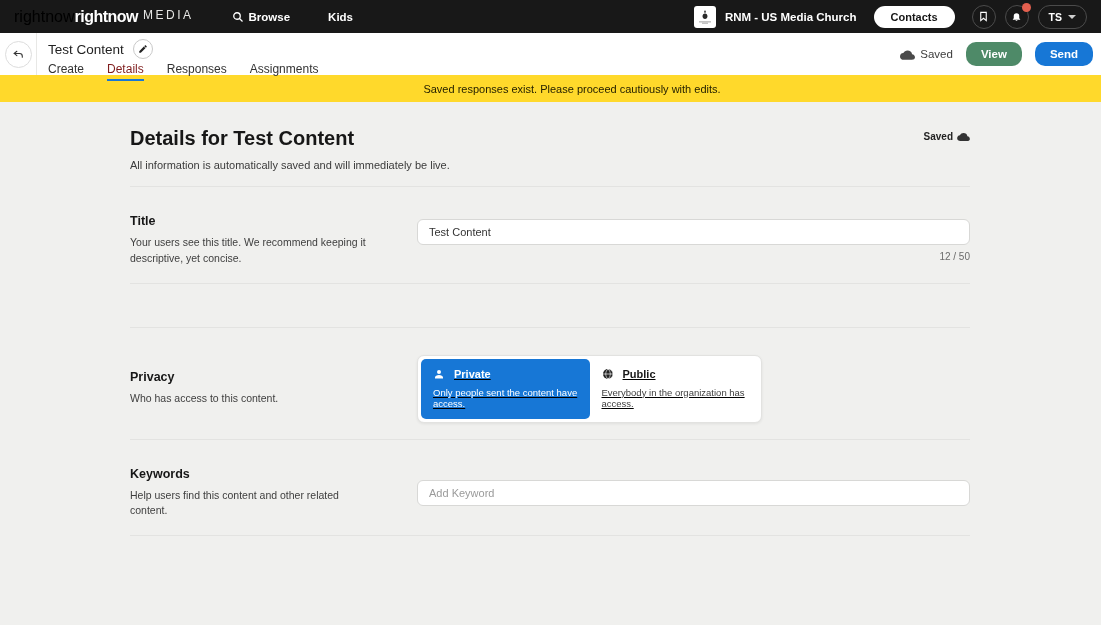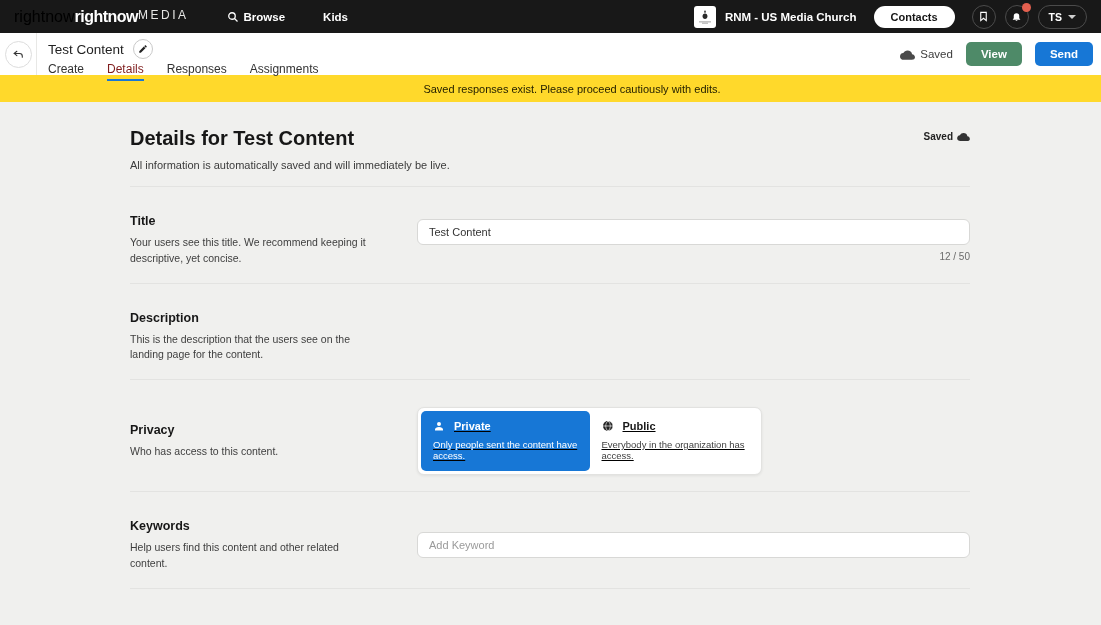--- a/index.html
+++ b/index.html
@@ -3,21 +3,21 @@
 <meta charset="utf-8">
 <style>
   * { box-sizing: border-box; margin: 0; padding: 0; }
   html, body { width: 1101px; height: 625px; overflow: hidden; }
   body { font-family: "Liberation Sans", sans-serif; background: #f0f0ee; }
 
   
   .navbar { height: 33px; background: #181818; display: flex; align-items: center; padding: 0 14px; }
   .logo { display: flex; align-items: flex-start; cursor: pointer; }
   .logo-primary { color: #fff; font-weight: 800; font-size: 16px; letter-spacing: -0.5px; }
-  .logo-secondary { color: #e6e6e4; font-size: 12px; letter-spacing: 2.5px; font-weight: 400; }
+  .logo-secondary { color: #e6e6e4; font-size: 12px; letter-spacing: 2.5px; margin-left: 5px; font-weight: 400; }
   .nav-item { display: flex; align-items: center; gap: 5px; color: #fff; font-size: 11.5px; font-weight: 700; margin-left: 38px; cursor: pointer; }
   .nav-right { margin-left: auto; display: flex; align-items: center; gap: 9px; }
   .org-logo { width: 22px; height: 22px; background: #fff; border-radius: 3px; display: flex; flex-direction: column; align-items: center; justify-content: center; }
   .org-logo svg { display: block; }
   .org-name { color: #fff; font-size: 11.5px; font-weight: 700; margin-right: 8px; }
   .contacts-btn { background: #fff; color: #151515; font-size: 11px; font-weight: 700; border: none; border-radius: 12px; padding: 5px 17px; cursor: pointer; margin-right: 8px; }
   .icon-circle { width: 24px; height: 24px; border: 1.5px solid #4b4b4b; border-radius: 50%; display: flex; align-items: center; justify-content: center; position: relative; cursor: pointer; }
   .notif-dot { position: absolute; top: -3px; right: -3px; width: 9px; height: 9px; border-radius: 50%; background: #e4604f; }
   .user-pill { height: 24px; border: 1.5px solid #4b4b4b; border-radius: 13px; display: flex; align-items: center; gap: 6px; padding: 0 10px; cursor: pointer; }
   .user-initials { color: #fff; font-size: 10.5px; font-weight: 700; }
@@ -29,21 +29,21 @@
   .back-btn { width: 27px; height: 27px; border: 1px solid #ddd; border-radius: 50%; background: #fff; display: flex; align-items: center; justify-content: center; cursor: pointer; }
   .header-left { padding-left: 11px; padding-top: 6px; display: flex; flex-direction: column; }
   .title-row { display: flex; align-items: center; gap: 9px; }
   .content-title { font-size: 13.5px; color: #222; }
   .edit-circle { width: 20px; height: 20px; border: 1px solid #c9c9c9; border-radius: 50%; display: flex; align-items: center; justify-content: center; cursor: pointer; background: #fff; }
   .tabs { display: flex; gap: 23px; margin-top: 3px; }
   .tab { font-size: 12px; color: #333; padding-bottom: 3px; border-bottom: 2px solid transparent; cursor: pointer; text-decoration: none; }
   .tab.active { color: #7f1d1d; border-bottom-color: #1777d6; }
   .header-right { margin-left: auto; display: flex; align-items: center; gap: 13px; padding-right: 8px; }
   .saved-indicator { display: flex; align-items: center; gap: 5px; color: #3d3d3d; font-size: 11.5px; }
-  .pill-btn { border: none; border-radius: 5px; color: #fff; font-size: 11.5px; font-weight: 700; padding: 6px 15px; cursor: pointer; }
+  .pill-btn { border: none; border-radius: 10px; color: #fff; font-size: 11.5px; font-weight: 700; padding: 6px 15px; cursor: pointer; }
   .btn-view { background: #4e8a68; }
   .btn-send { background: #1777d6; }
 
   
   .banner { height: 27px; background: #ffd92b; display: flex; align-items: center; justify-content: center; font-size: 11px; color: #262200; padding-left: 43px; }
 
   
   .content { height: 510px; overflow: hidden; padding-top: 25px; }
   .container { width: 840px; margin-left: 130px; }
   .page-head { display: flex; justify-content: space-between; align-items: flex-start; }
@@ -198,24 +198,20 @@
         <div class="section-label">Title</div>
         <div class="section-help">Your users see this title. We recommend keeping it descriptive, yet concise.</div>
       </div>
       <div class="section-right">
         <input class="text-input" type="text" value="Test Content" style="">
         <div class="counter">12 / 50</div>
       </div>
     </div>
 
     <div class="section">
-      <div class="section-left">
-        <div class="section-label">Description</div>
-        <div class="section-help">This is the description that the users see on the landing page for the content.</div>
-      </div>
     </div>
 
     <div class="section">
       <div class="section-left">
         <div class="section-label">Privacy</div>
         <div class="section-help">Who has access to this content.</div>
       </div>
       <div class="section-right">
         <div class="privacy-card">
           <div class="privacy-option selected">

